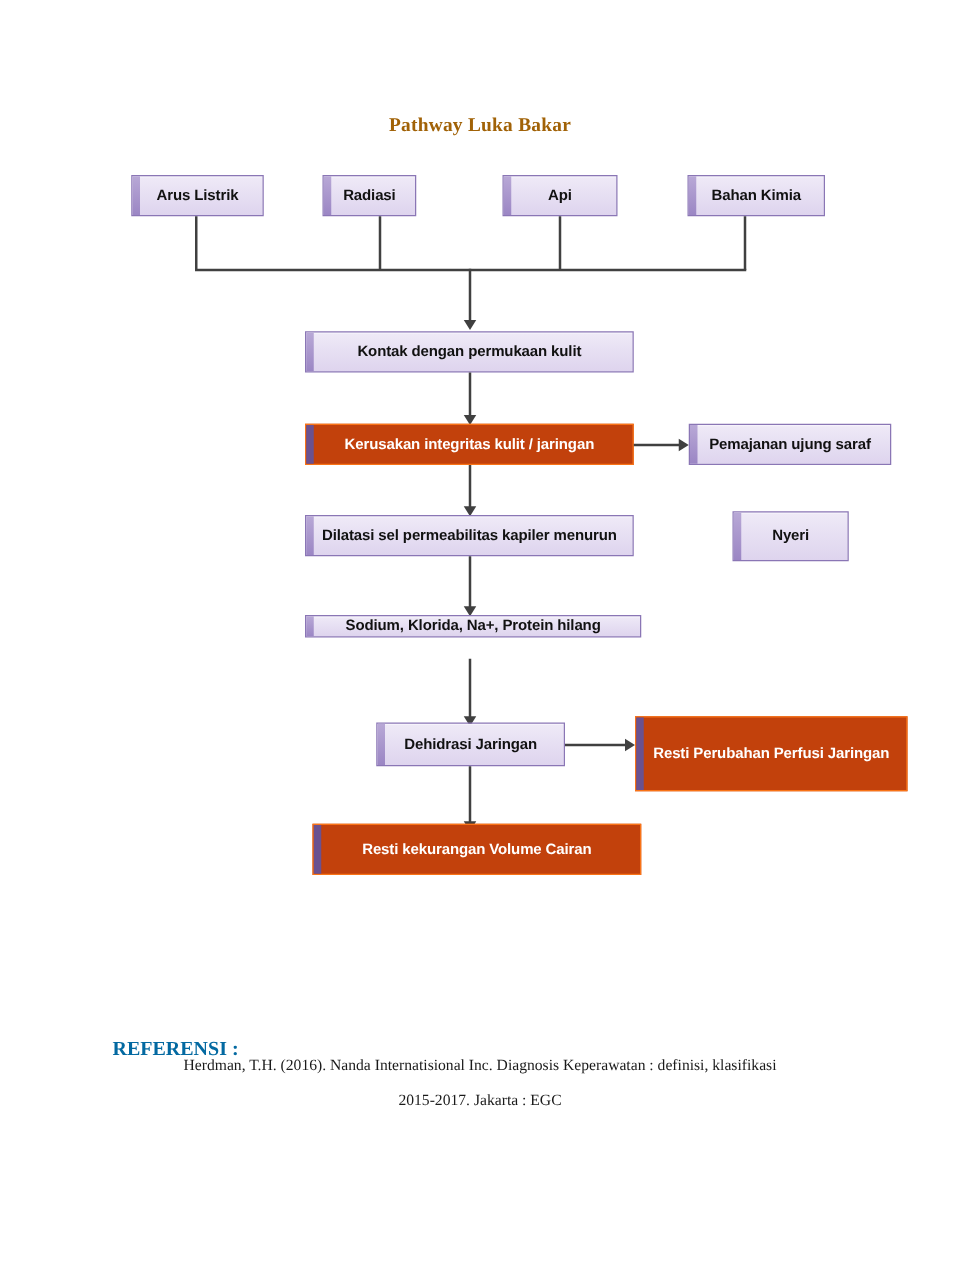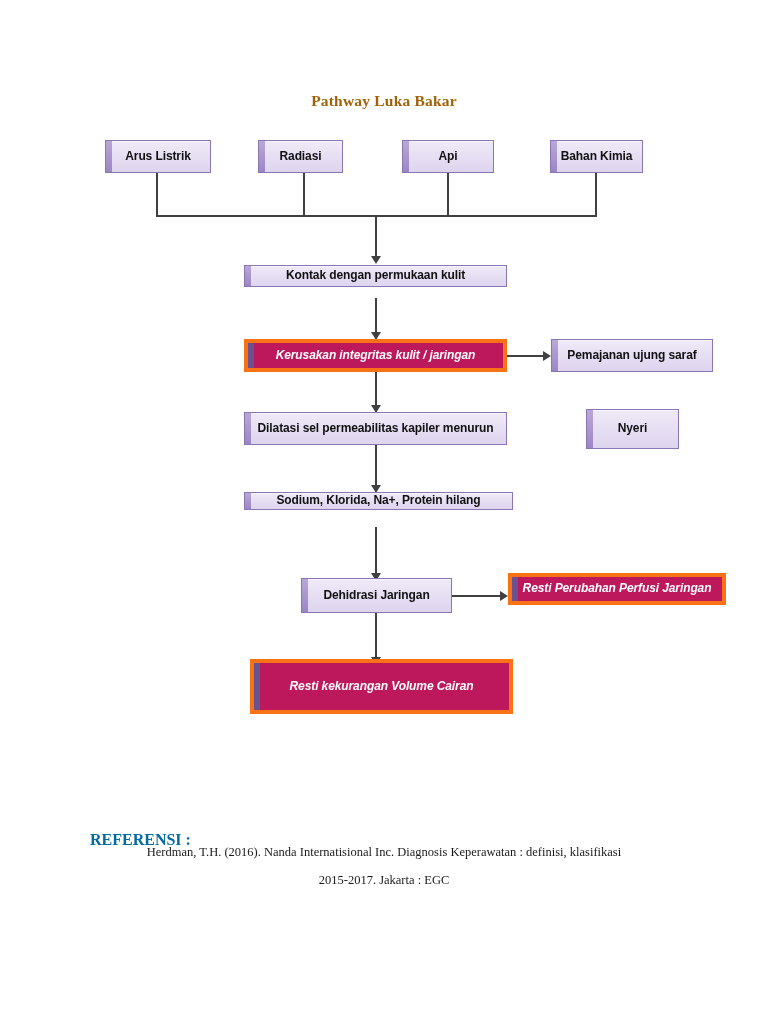--- a/index.html
+++ b/index.html
@@ -59,24 +59,23 @@
   }
   
   .node.light.band::before {
     content: "";
     position: absolute;
     left: 0; top: 0; bottom: 0;
     width: 6px;
     background: linear-gradient(to bottom, #b8a8d6, #9b86c4);
   }
   .node.dark {
-    background: #be185d;
-    border: 4px solid #f97316;
+    background: #c2410c;
+    border: 1px solid #f97316;
     color: #ffffff;
-    font-style: italic;
   }
   .node.dark.band::before {
     content: "";
     position: absolute;
     left: 0; top: 0; bottom: 0;
     width: 6px;
     background: #6a5190;
   }
 
   
@@ -130,41 +129,41 @@
 </head>
 <body>
 
 <div id="page">
 
   <div class="doc-title">Pathway Luka Bakar</div>
 
   <div class="node light band" style="left:105px; top:140px; width:106px; height:33px;">
     <span>Arus Listrik</span>
   </div>
-  <div class="node light band" style="left:258px; top:140px; width:85px; height:33px;">
+  <div class="node light band" style="left:258px; top:140px; width:75px; height:33px;">
     <span>Radiasi</span>
   </div>
   <div class="node light band" style="left:402px; top:140px; width:92px; height:33px;">
     <span>Api</span>
   </div>
-  <div class="node light band" style="left:550px; top:140px; width:93px; height:33px;">
+  <div class="node light band" style="left:550px; top:140px; width:110px; height:33px;">
     <span>Bahan Kimia</span>
   </div>
 
   <div class="vline" style="left:156px; top:173px; height:43px;"></div>
   <div class="vline" style="left:303px; top:173px; height:43px;"></div>
   <div class="vline" style="left:447px; top:173px; height:43px;"></div>
   <div class="vline" style="left:595px; top:173px; height:43px;"></div>
 
   <div class="hline" style="left:156px; top:215px; width:441px;"></div>
 
   <div class="vline" style="left:375px; top:215px; height:42px;"></div>
   <div class="arrow-down" style="left:371px; top:256px;"></div>
 
-  <div class="node light band" style="left:244px; top:265px; width:263px; height:22px;">
+  <div class="node light band" style="left:244px; top:265px; width:263px; height:33px;">
     <span>Kontak dengan permukaan kulit</span>
   </div>
 
   <div class="vline" style="left:375px; top:298px; height:35px;"></div>
   <div class="arrow-down" style="left:371px; top:332px;"></div>
 
   <div class="node dark band" style="left:244px; top:339px; width:263px; height:33px;">
     <span>Kerusakan integritas kulit / jaringan</span>
   </div>
 
@@ -196,28 +195,28 @@
   <div class="vline" style="left:375px; top:527px; height:47px;"></div>
   <div class="arrow-down" style="left:371px; top:573px;"></div>
 
   <div class="node light band" style="left:301px; top:578px; width:151px; height:35px;">
     <span>Dehidrasi Jaringan</span>
   </div>
 
   <div class="hline" style="left:452px; top:595px; width:52px;"></div>
   <div class="arrow-right" style="left:500px; top:591px;"></div>
 
-  <div class="node dark band" style="left:508px; top:573px; width:218px; height:32px;">
+  <div class="node dark band" style="left:508px; top:573px; width:218px; height:60px;">
     <span>Resti Perubahan Perfusi Jaringan</span>
   </div>
 
   <div class="vline" style="left:375px; top:613px; height:45px;"></div>
   <div class="arrow-down" style="left:371px; top:657px;"></div>
 
-  <div class="node dark band" style="left:250px; top:659px; width:263px; height:55px;">
+  <div class="node dark band" style="left:250px; top:659px; width:263px; height:41px;">
     <span>Resti kekurangan Volume Cairan</span>
   </div>
 
   <div class="ref-heading">REFERENSI :</div>
   <div class="ref-line l1">Herdman, T.H. (2016). Nanda Internatisional Inc. Diagnosis Keperawatan : definisi, klasifikasi</div>
   <div class="ref-line l2">2015-2017. Jakarta : EGC</div>
 
 </div>
 
 </body></html>

